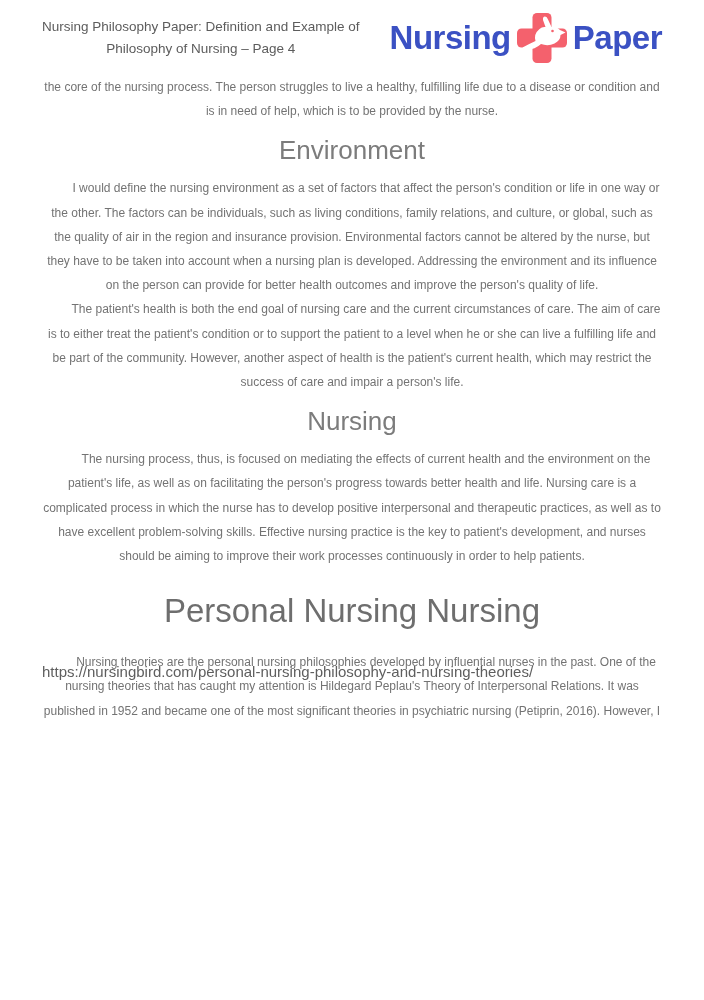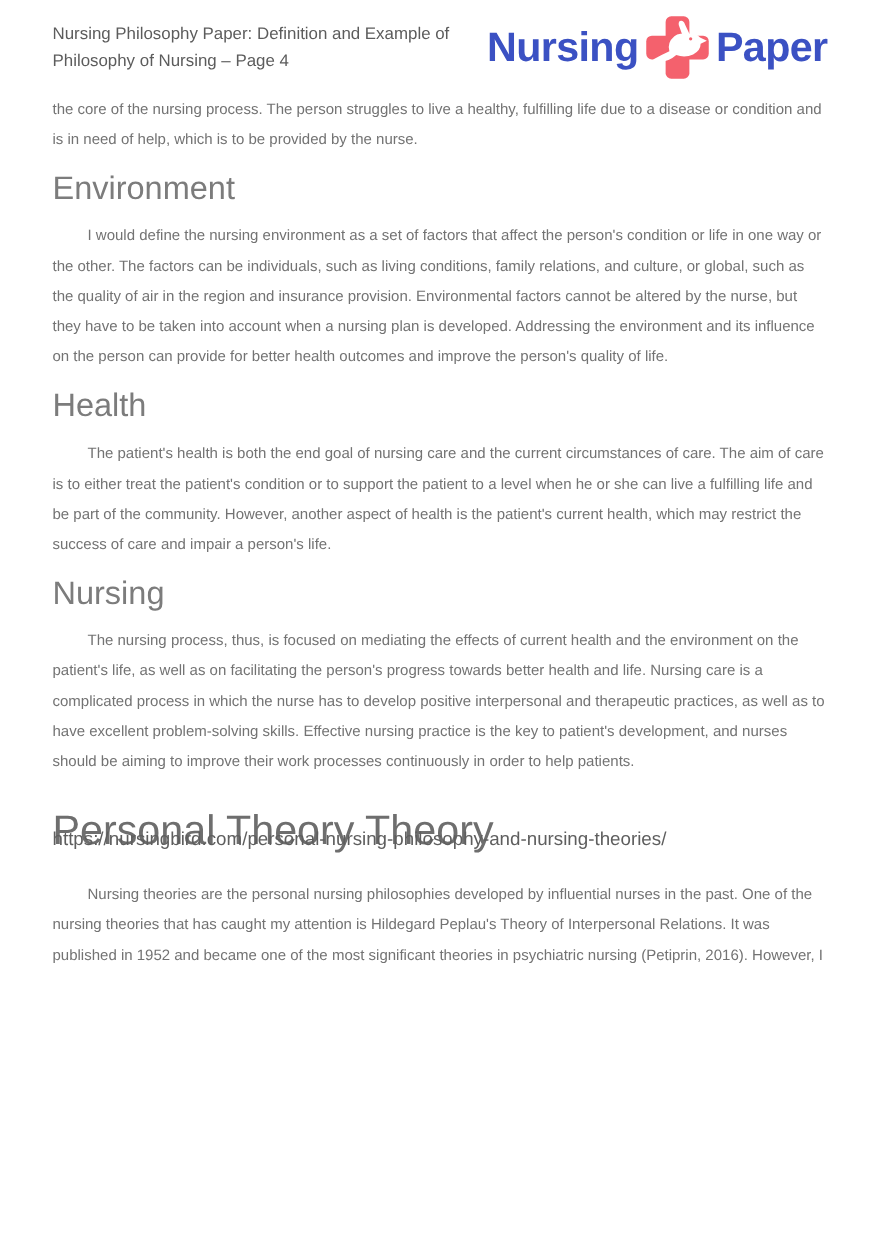--- a/index.html
+++ b/index.html
@@ -11,20 +11,21 @@
     font-family: "Liberation Sans", sans-serif;
     color: #4a4a4a;
     overflow: hidden;
   }
   .page {
     width: 704px;
     height: 704px;
     padding: 14px 42px 0 42px;
     position: relative;
     background: #ffffff;
+    text-align: center;
   }
   
   .page-header {
     display: flex;
     justify-content: space-between;
     align-items: flex-start;
   }
   .doc-title {
     font-size: 13.5px;
     line-height: 22px;
@@ -102,27 +103,26 @@
       <span class="logo-text">Paper</span>
     </div>
   </header>
 
   <main>
     <p class="intro">the core of the nursing process. The person struggles to live a healthy, fulfilling life due to a disease or condition and is in need of help, which is to be provided by the nurse.</p>
 
     <h2>Environment</h2>
     <p class="indent">I would define the nursing environment as a set of factors that affect the person's condition or life in one way or the other. The factors can be individuals, such as living conditions, family relations, and culture, or global, such as the quality of air in the region and insurance provision. Environmental factors cannot be altered by the nurse, but they have to be taken into account when a nursing plan is developed. Addressing the environment and its influence on the person can provide for better health outcomes and improve the person's quality of life.</p>
 
-    <h2>Health</h2>
     <p class="indent">The patient's health is both the end goal of nursing care and the current circumstances of care. The aim of care is to either treat the patient's condition or to support the patient to a level when he or she can live a fulfilling life and be part of the community. However, another aspect of health is the patient's current health, which may restrict the success of care and impair a person's life.</p>
 
     <h2>Nursing</h2>
     <p class="indent">The nursing process, thus, is focused on mediating the effects of current health and the environment on the patient's life, as well as on facilitating the person's progress towards better health and life. Nursing care is a complicated process in which the nurse has to develop positive interpersonal and therapeutic practices, as well as to have excellent problem-solving skills. Effective nursing practice is the key to patient's development, and nurses should be aiming to improve their work processes continuously in order to help patients.</p>
 
-    <h1>Personal Theory Theory</h1>
+    <h1>Personal Nursing Nursing</h1>
     <p class="indent">Nursing theories are the personal nursing philosophies developed by influential nurses in the past. One of the nursing theories that has caught my attention is Hildegard Peplau's Theory of Interpersonal Relations. It was published in 1952 and became one of the most significant theories in psychiatric nursing (Petiprin, 2016). However, I</p>
   </main>
 
   <footer class="page-footer">
     <span>https://nursingbird.com/personal-nursing-philosophy-and-nursing-theories/</span>
   </footer>
 
 </div>
 
 </body></html>

